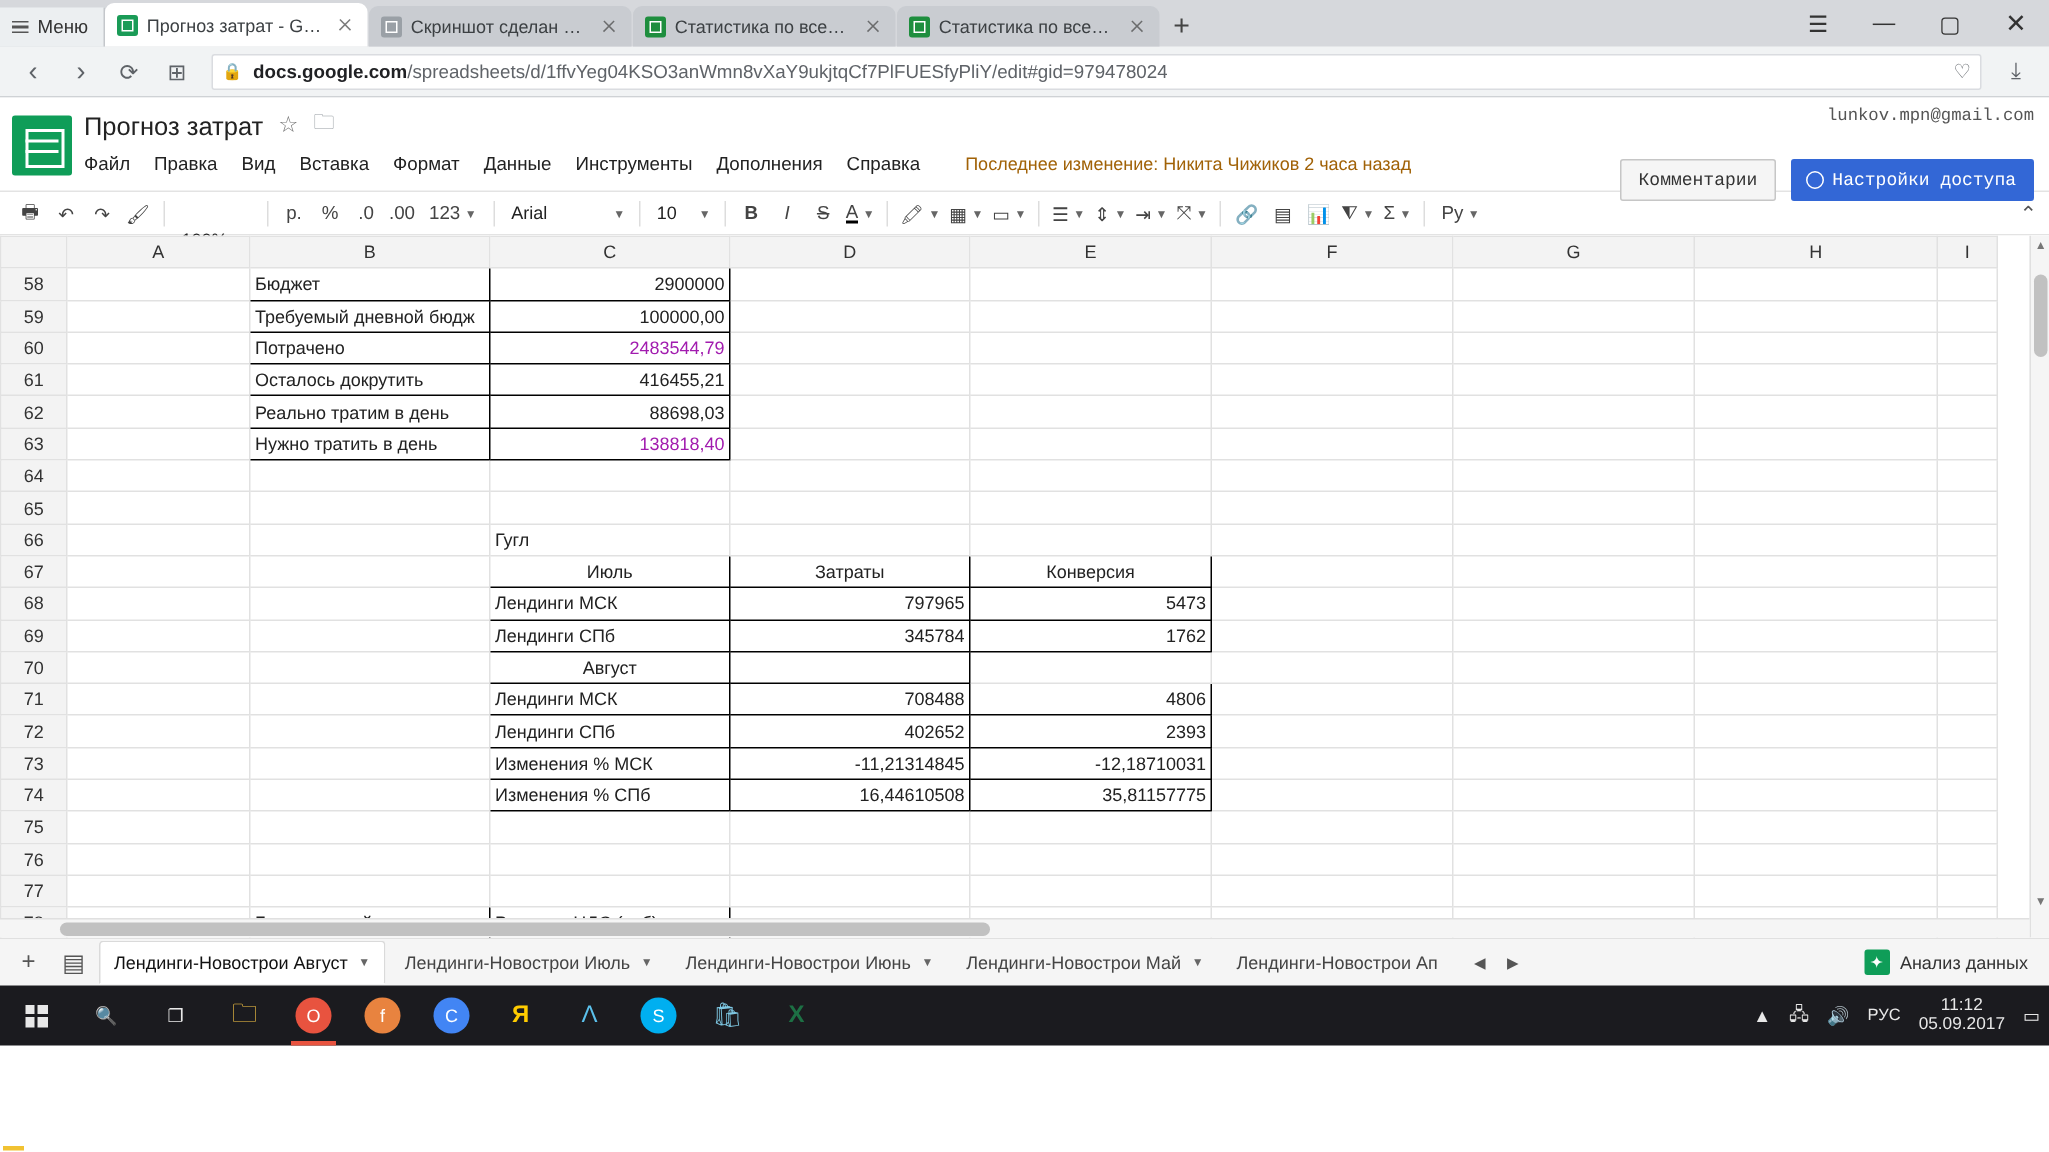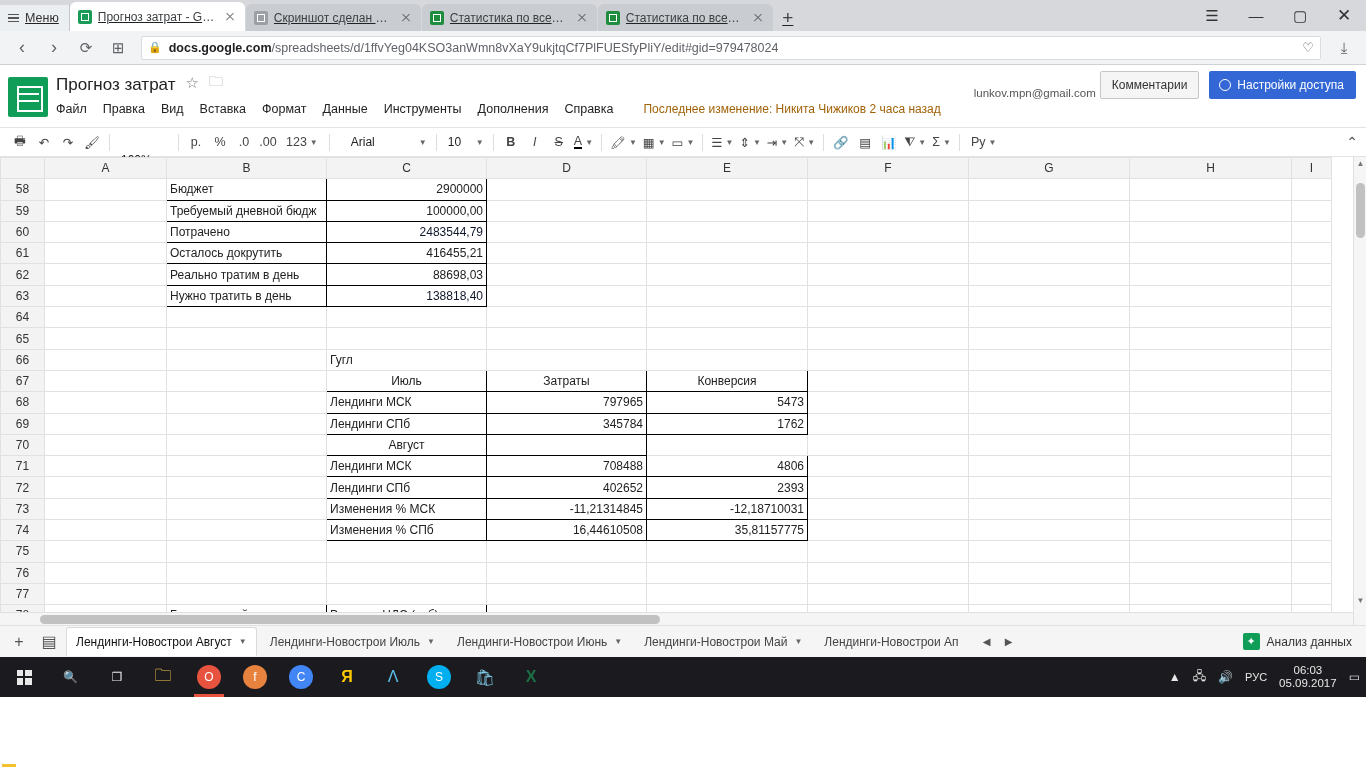--- a/index.html
+++ b/index.html
@@ -4,21 +4,21 @@
 <style>
   * { box-sizing: border-box; }
   html, body { margin:0; padding:0; }
   body {
     width:1366px; height:768px; overflow:hidden;
     font-family:"Liberation Sans", sans-serif;
     font-size:12px; color:#222; background:#fff;
   }
   
   .chrome { background:#d6d8dc; }
-  .tabstrip { height:31px; display:flex; align-items:flex-end; padding-left:0; position:relative;text-decoration:underline; }
+  .tabstrip { height:31px; display:flex; align-items:flex-end; padding-left:0; position:relative; }
   .menu-btn { display:flex; align-items:center; gap:6px; height:26px; padding:0 10px 0 8px;
      background:#eceff1; border-top-left-radius:0; font-size:12.5px; color:#333;
      border-right:1px solid #c4c7cb; }
   .menu-btn .burger { display:inline-block; width:11px; height:9px; position:relative; }
   .menu-btn .burger i { position:absolute; left:0; width:11px; height:1.6px; background:#555; }
   .menu-btn .burger i:nth-child(1){top:0}
   .menu-btn .burger i:nth-child(2){top:3.7px}
   .menu-btn .burger i:nth-child(3){top:7.4px}
   .tab { height:27px; display:flex; align-items:center; gap:6px; padding:0 8px;
     background:#c9ccd1; border-top-left-radius:6px; border-top-right-radius:6px;
@@ -60,41 +60,41 @@
   .gs-logo { width:40px; height:40px; background:#0f9d58; margin:6px 8px 0 8px; border-radius:2px;
      position:relative; flex:0 0 40px;}
   .gs-logo::after{content:"";position:absolute;left:9px;top:9px;width:22px;height:22px;border:2px solid #fff;}
   .gs-logo::before{content:"";position:absolute;left:9px;top:16px;width:22px;height:2px;background:#fff;box-shadow:0 7px 0 #fff;}
   .doc-title { font-size:17px; color:#222; padding-top:4px; }
   .title-row { display:flex; align-items:center; gap:10px; }
   .star-ico { color:#777; font-size:15px; }
   .folder-ico { color:#9aa0a6; font-size:14px; }
   .menus { display:flex; align-items:flex-end; gap:16px; margin-top:7px; font-size:12.5px; color:#222; }
   .lastedit { color:#a16207; font-size:12px; margin-left:14px;}
-  .gs-right { margin-left:auto; display:flex; flex-direction:row; align-items:flex-end; gap:4px; }
+  .gs-right { margin-left:auto; display:flex; flex-direction:column; align-items:flex-end; gap:22px;font-family:Liberation Mono, monospace; }
   .acct { font-size:11.5px; color:#555; }
   .btnrow { display:flex; align-items:flex-start; gap:10px; }
   .btn-comments { border:1px solid #c6c6c6; background:#f5f5f5; border-radius:2px;
      font-size:12px; color:#333; padding:6px 11px; }
   .btn-share { background:#3367d6; color:#fff; border-radius:2px; font-size:12px;
      padding:7px 12px 7px 10px; display:flex; align-items:center; gap:6px; }
   .btn-share .pico { width:12px;height:12px;border-radius:50%;border:1.4px solid #fff;position:relative;}
 
   
   .toolbar { height:30px; display:flex; align-items:center; gap:0px; padding:0 8px;
      border-top:1px solid #e3e3e3; border-bottom:1px solid #e3e3e3; }
   .tb { height:24px; min-width:24px; display:flex; align-items:center; justify-content:center;
      color:#444; font-size:12.5px; padding:0 3px; }
   .tb.wide { padding:0 6px; }
   .sep { width:1px; height:17px; background:#ddd; margin:0 5px; }
   .caret { font-size:8px; color:#666; margin-left:3px; }
   .selbox { display:flex; align-items:center; justify-content:space-between; height:22px;
      padding:0 4px 0 6px; font-size:12px; color:#222; }
   .selbox.zoom { width:58px;margin-top:36px; }
-  .selbox.font { width:86px; border:0;margin-left:10px; }
+  .selbox.font { width:86px; border:0; }
   .selbox.size { width:46px; }
   .underline-a { border-bottom:2px solid #000; line-height:11px; }
   .tb .colorbar { position:absolute; left:2px; bottom:1px; width:14px; height:3px; background:#f1c232; }
   .collapse { margin-left:auto; font-size:14px; color:#555; }
 
   
   .fbar { height:26px; display:flex; align-items:center; border-bottom:1px solid #e0e0e0;}
   .fx { width:44px; text-align:center; color:#666; font-style:italic; font-family:"Liberation Serif",serif; font-size:14px;}
   .fxdiv { width:1px; height:26px; background:#e0e0e0; }
   .fcontent { padding-left:8px; font-size:12.5px; color:#222; }
@@ -102,21 +102,21 @@
   
   .gridwrap { position:relative; height:468px; overflow:hidden; background:#fff; }
   table.grid { border-collapse:collapse; table-layout:fixed; }
   table.grid td, table.grid th { border:1px solid #e1e1e1; height:21.3px; font-weight:normal;
      font-size:12px; padding:0 3px; overflow:hidden; white-space:nowrap; }
   thead th { background:#f3f3f3; text-align:center; color:#333; font-size:11.5px; height:17px;
      border:1px solid #d8d8d8; }
   td.rowhdr, th.rowhdr { background:#f3f3f3; text-align:center; color:#333; font-size:11.5px;
      border:1px solid #d8d8d8; width:44px; }
   .cell-b { font-weight:bold; }
-  .cell-r { color:#0f172a; font-weight:bold; }
+  .cell-r { color:#a21caf; font-weight:bold; }
   .num { text-align:right; }
   .ctr { text-align:center; }
   .bordered { border:1px solid #000 !important; }
   
   .vscroll { position:absolute; right:0; top:0; width:13px; bottom:0; background:#f5f5f5;
      border-left:1px solid #e0e0e0;}
   .vscroll .thumb { position:absolute; left:2px; top:26px; width:9px; height:55px; background:#c1c1c1;
      border-radius:5px;}
   .vscroll .arrow { position:absolute; left:0; width:13px; height:13px; text-align:center;
      font-size:8px; color:#777; }
@@ -693,18 +693,18 @@
   <div class="tb-item">
       <span style="color:#1d7044;font-size:16px;font-weight:bold">X</span>
     </div>
 
   <div class="tray">
     <span class="tray-ico">▲</span>
     <span class="tray-ico">🖧</span>
     <span class="tray-ico">🔊</span>
     <span>РУС</span>
     <span class="clock">
-      <span style="display:block">06:03</span>
+      <span style="display:block">11:12</span>
       <span style="display:block">05.09.2017</span>
     </span>
     <span class="tray-ico">▭</span>
   </div>
 </div>
 
 </body></html>

